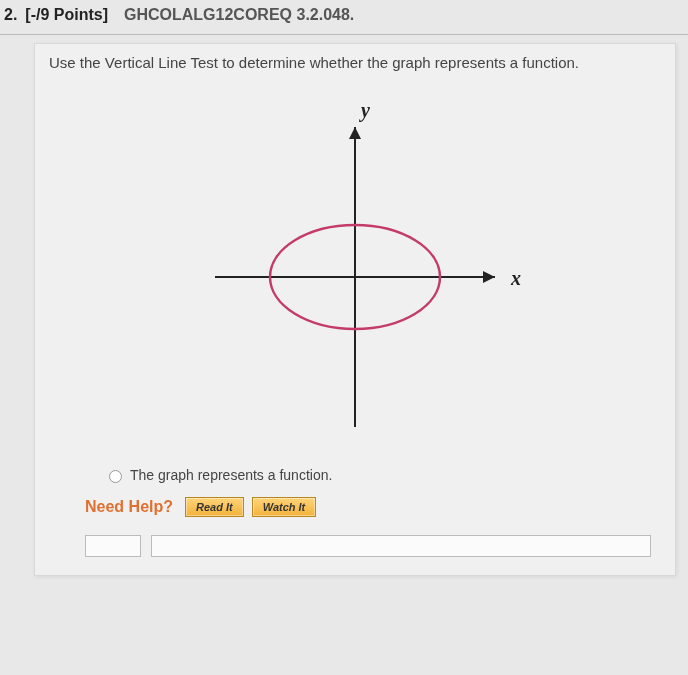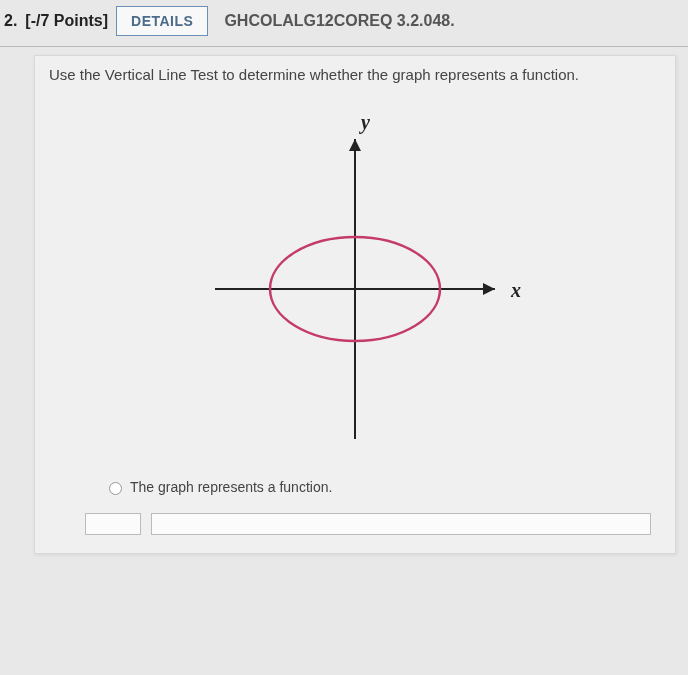--- a/index.html
+++ b/index.html
@@ -116,22 +116,21 @@
       border: 1px solid #bbb;
       background: #fbfbfb;
       margin-right: 10px;
     }
   </style>
 </head>
 <body>
 
 <div class="header">
   <span class="qnum">2.</span>
-  <span class="qnum" style="font-weight:bold;">[-/7 Points]</span>
-  <button class="header-btn">DETAILS</button>
+  <span class="qnum" style="font-weight:bold;">[-/9 Points]</span>
   <span class="course-ref">GHCOLALG12COREQ 3.2.048.</span>
 </div>
 
 <div class="content">
   <div class="prompt">Use the Vertical Line Test to determine whether the graph represents a function.</div>
 
   <div class="graph-wrap">
     <svg class="graph" width="360" height="360" viewBox="0 0 360 360">
 
       <line x1="40" y1="190" x2="320" y2="190" stroke="#222" stroke-width="2"></line>
@@ -146,18 +145,23 @@
     </svg>
   </div>
 
   <div class="answers">
     <div class="answer-row">
       <span class="radio"></span>
       <span>The graph represents a function.</span>
     </div>
   </div>
 
+  <div class="help-row">
+    <span class="need-help">Need Help?</span>
+    <button class="help-btn">Read It</button>
+    <button class="help-btn">Watch It</button>
+  </div>
 
   <div class="bottom-row">
     <div class="small-box"></div>
     <div class="long-box"></div>
   </div>
 </div>
 
 </body></html>

